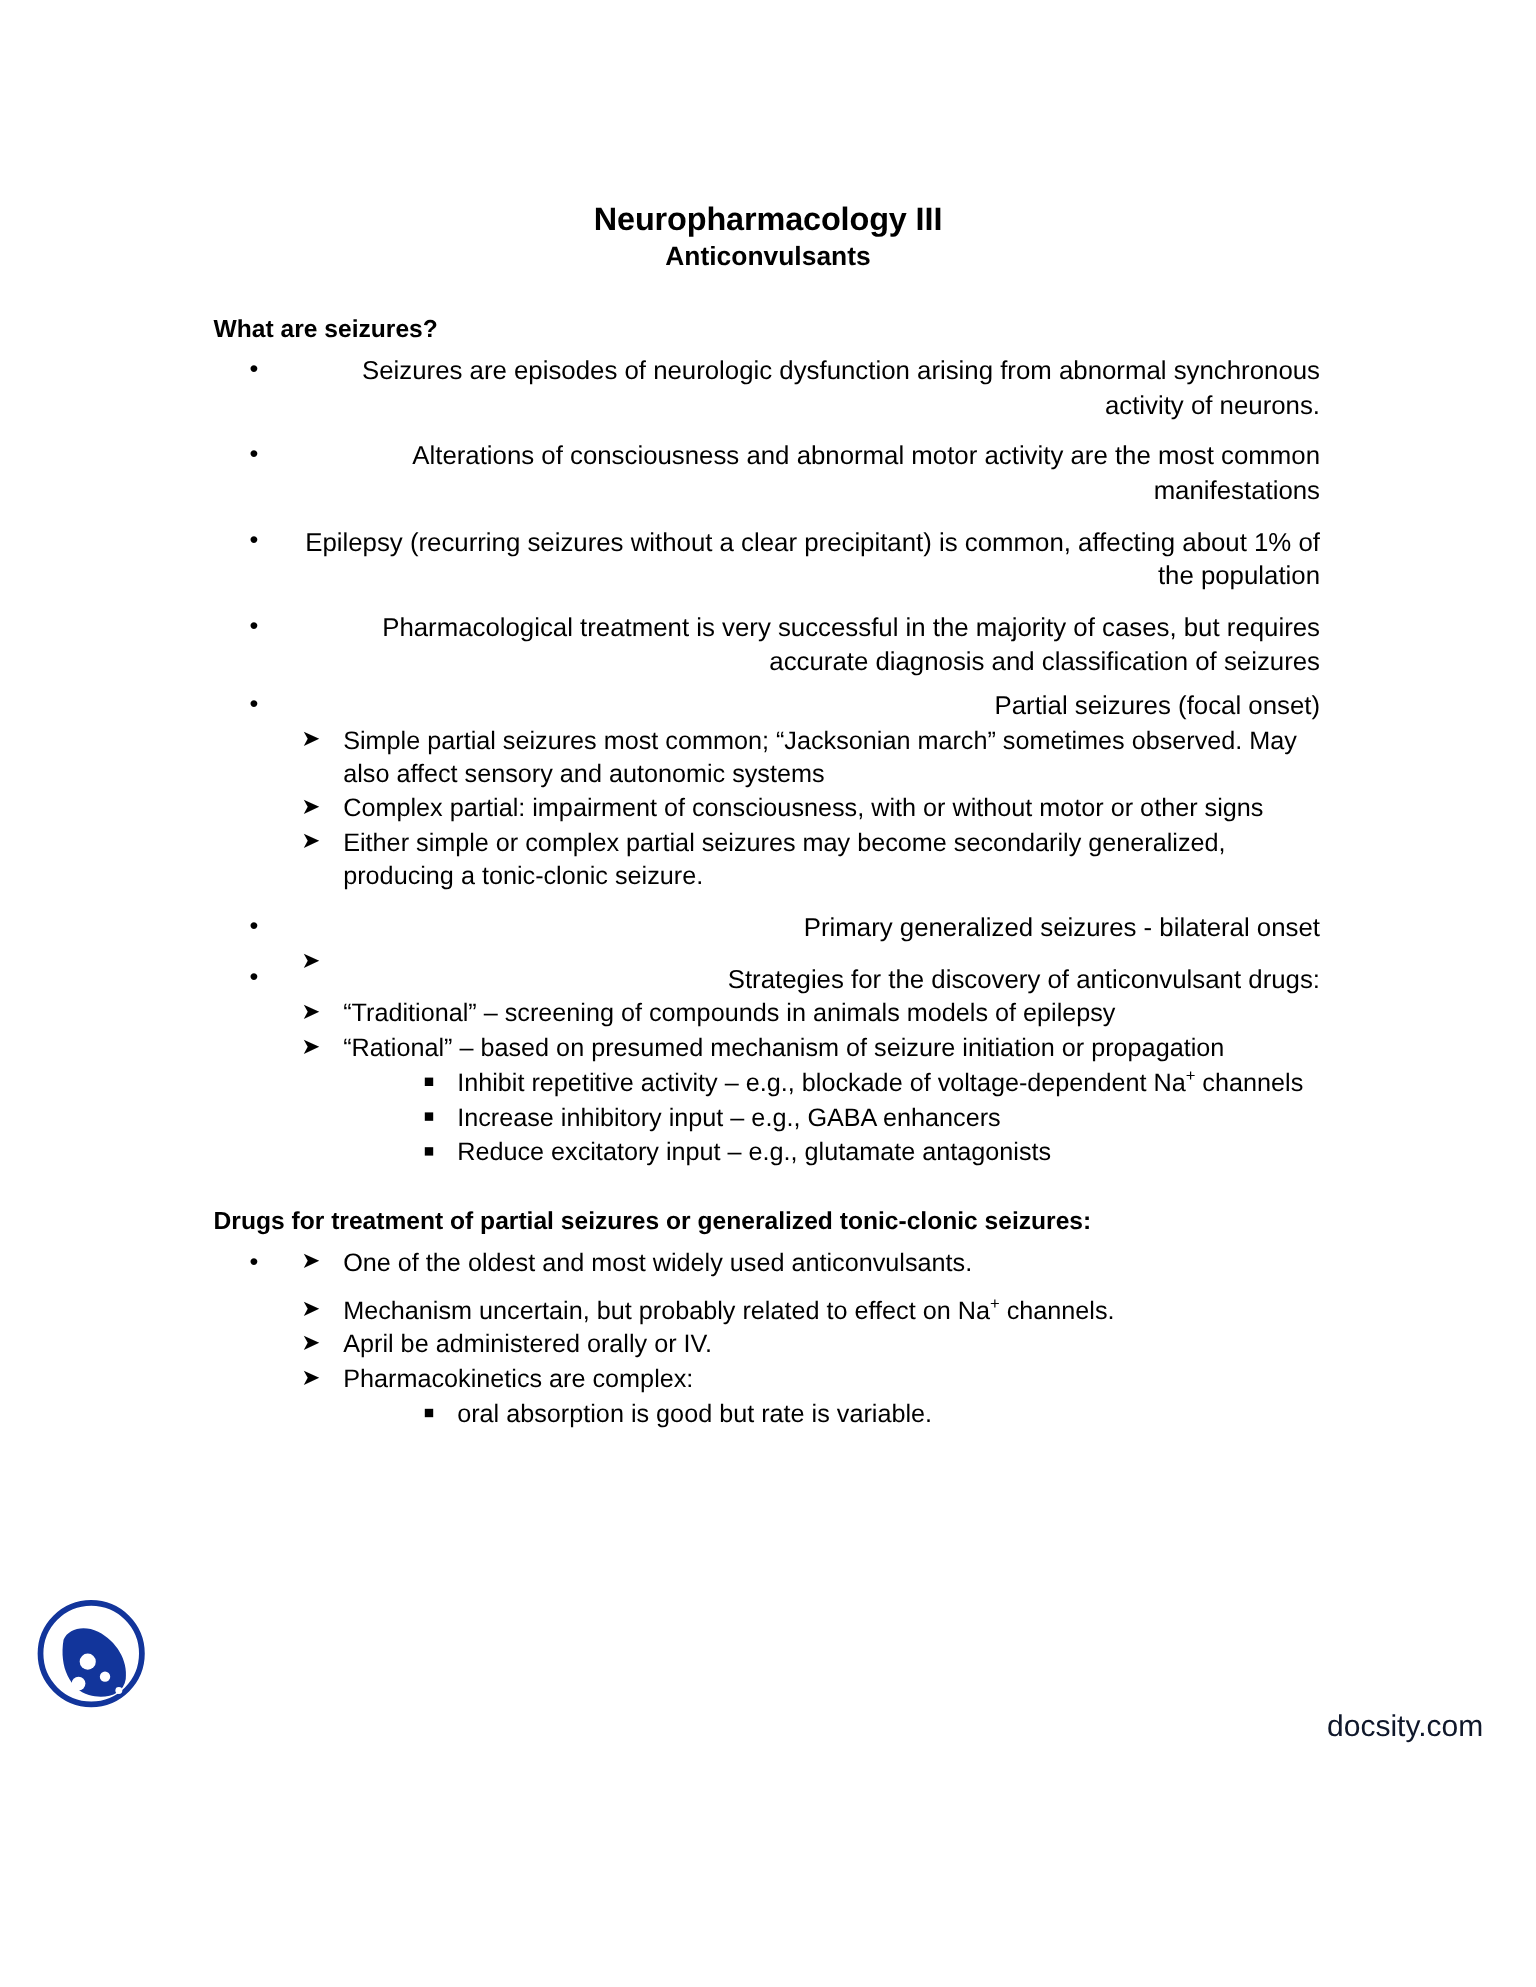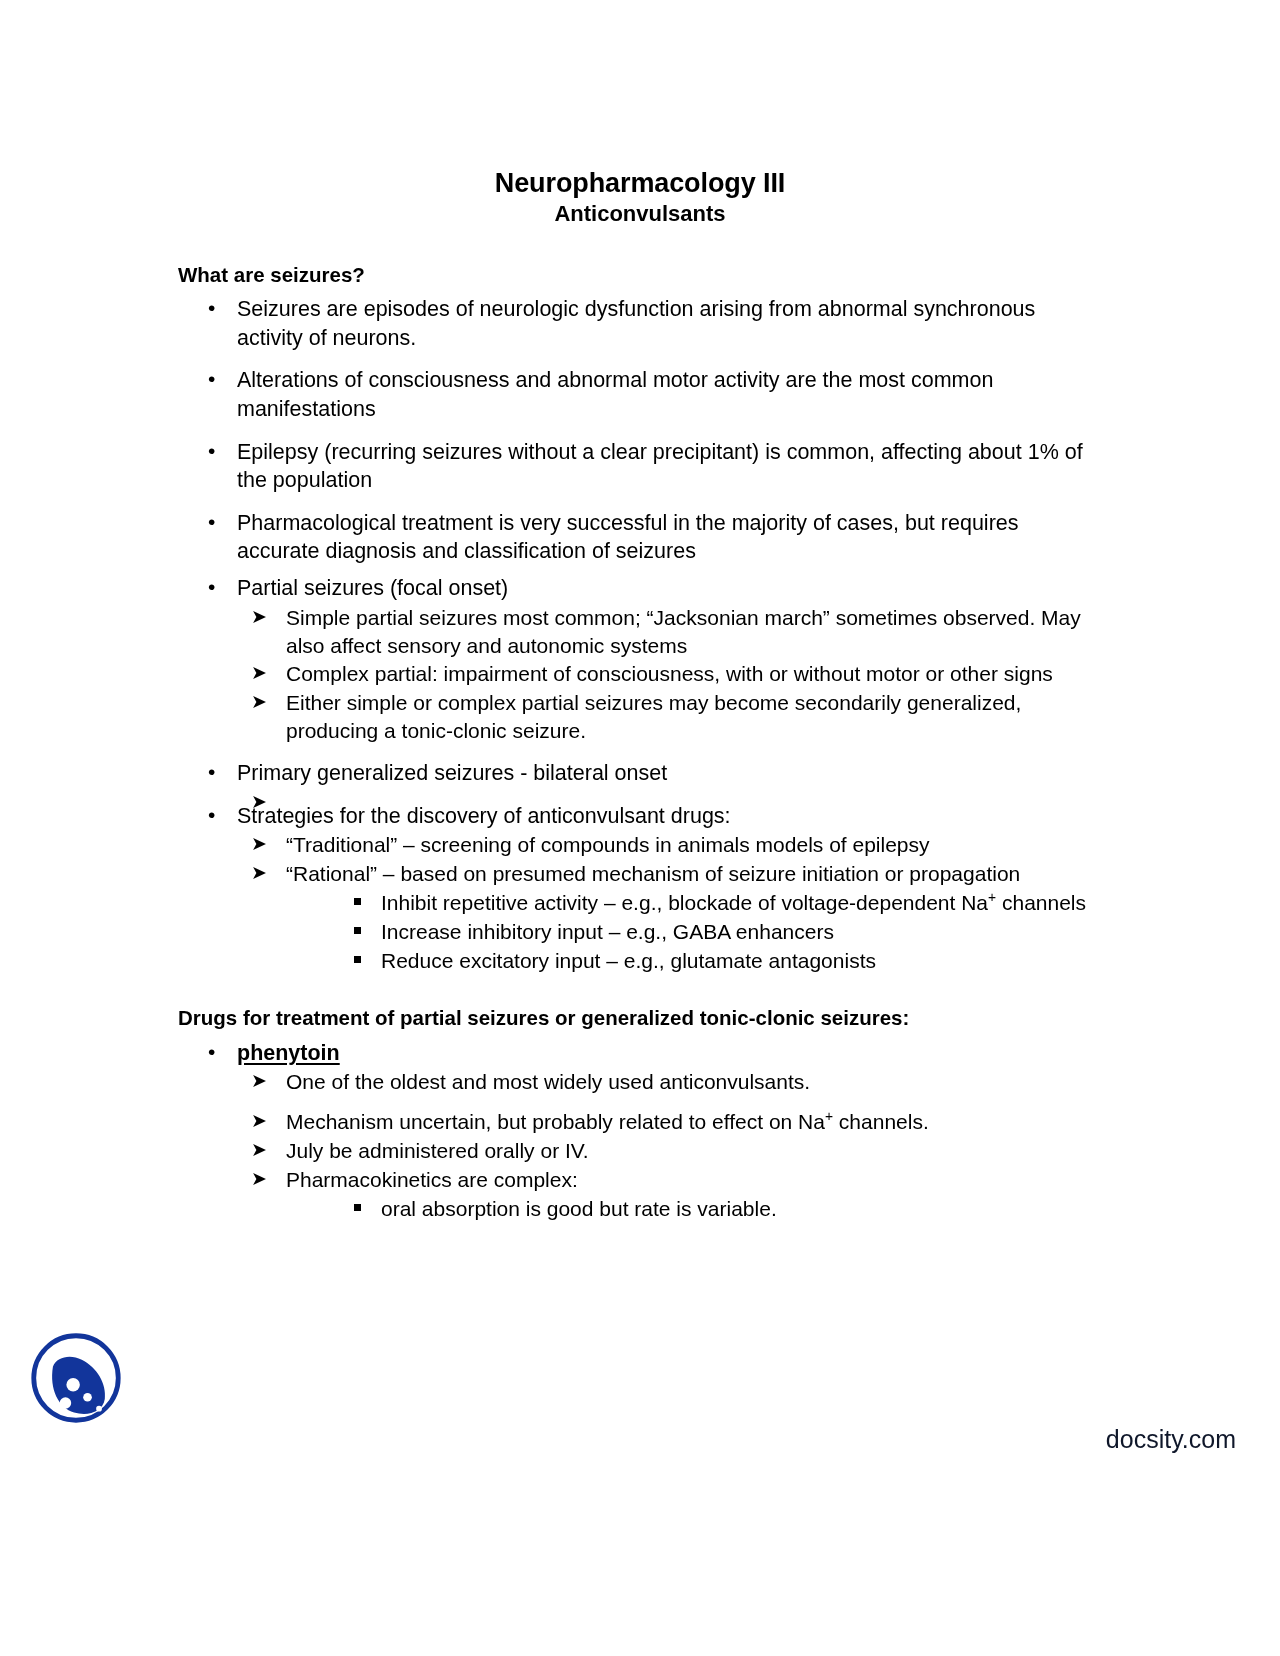--- a/index.html
+++ b/index.html
@@ -80,21 +80,21 @@
     margin-top: 14px;
   }
   li.b1:first-child { margin-top: 8px; }
   li.b1 > .marker {
     position: absolute;
     left: 30px;
     top: -1px;
     font-size: 21px;
     line-height: 1.33;
   }
-  li.b1 .txt { display: block; }
+  li.b1 .txt { display: block; text-align: right; }
 
   
   ul.lvl2 {
     list-style: none;
     margin: 1px 0 0 0;
     padding: 0;
   }
   li.b2 {
     position: relative;
     padding-left: 49px;
@@ -261,33 +261,32 @@
           </li>
         </ul>
       </li>
     </ul>
 
     <div class="section-heading wide">Drugs for treatment of partial seizures or generalized tonic-clonic seizures:</div>
 
     <ul class="lvl1">
       <li class="b1">
         <span class="marker">•</span>
-        <span class="txt bold-underline">phenytoin</span>
         <ul class="lvl2">
           <li class="b2">
             <span class="marker">➤</span>
             <span>One of the oldest and most widely used anticonvulsants.</span>
           </li>
           <li class="b2 spaced">
             <span class="marker">➤</span>
             <span class="sup-text">Mechanism uncertain, but probably related to effect on Na<sup>+</sup> channels.</span>
           </li>
           <li class="b2">
             <span class="marker">➤</span>
-            <span>July be administered orally or IV.</span>
+            <span>April be administered orally or IV.</span>
           </li>
           <li class="b2">
             <span class="marker">➤</span>
             <span>Pharmacokinetics are complex:</span>
             <ul class="lvl3">
               <li class="b3">
                 <span class="marker"></span>
                 <span>oral absorption is good but rate is variable.</span>
               </li>
             </ul>

